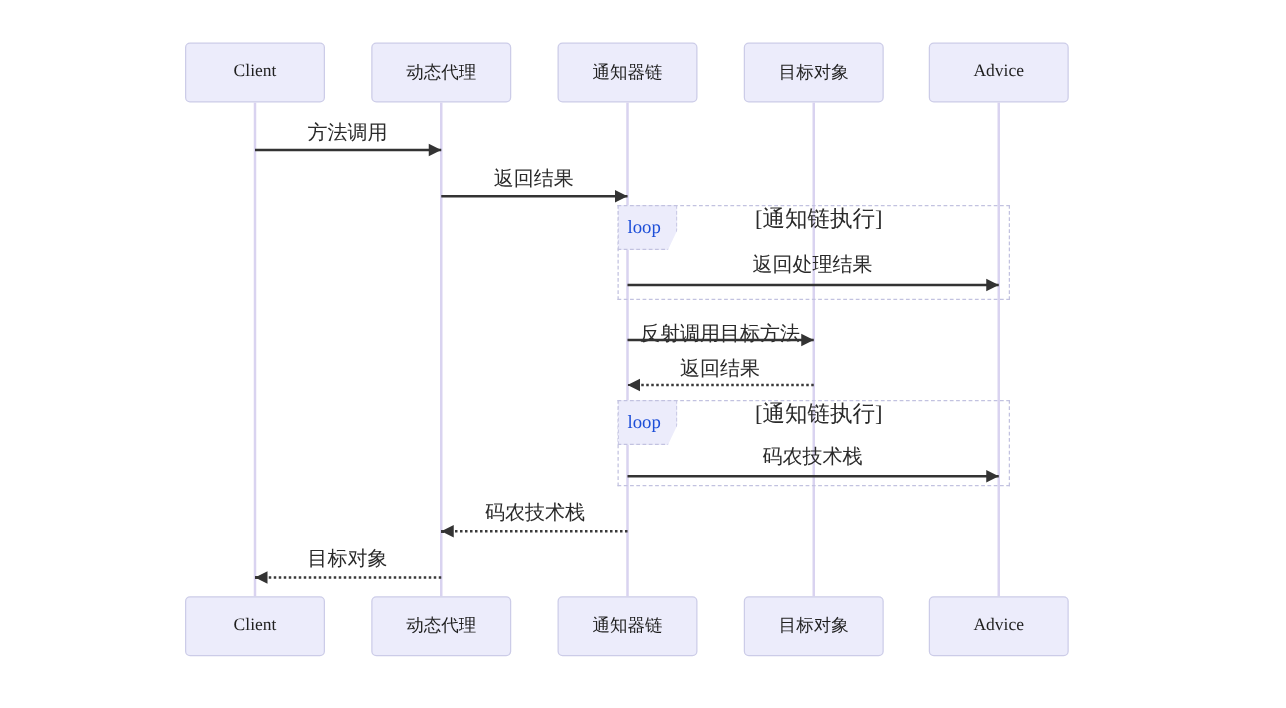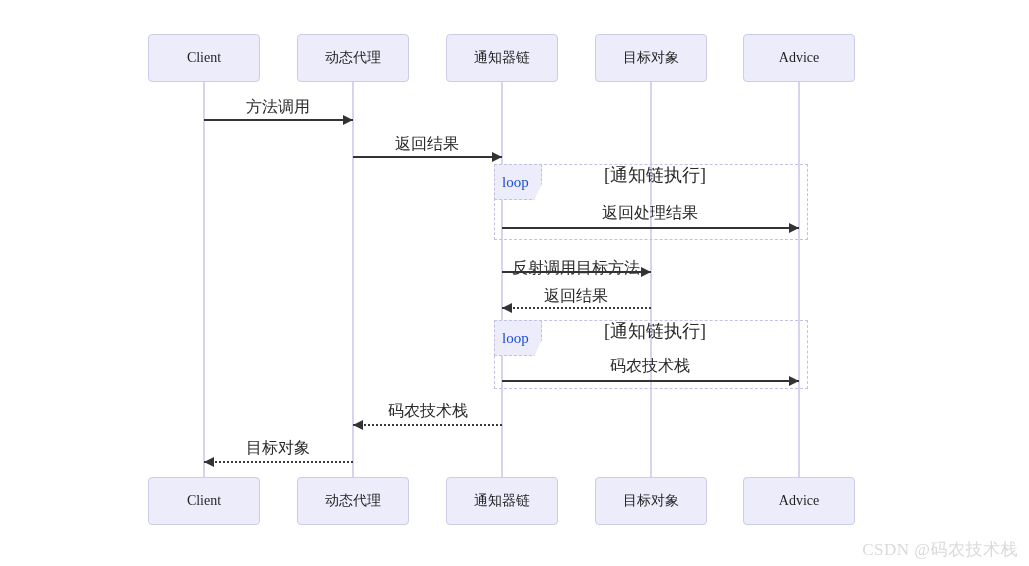--- a/index.html
+++ b/index.html
@@ -99,15 +99,14 @@
   <div class="msg-label" style="left:278px;top:440px;">目标对象</div>
   <div class="line dotted" style="left:204px;top:461px;width:149px;"></div>
   <div class="head left" style="left:204px;top:457px;"></div>
 
   <div class="actor" style="left:148px;top:477px;">Client</div>
   <div class="actor" style="left:297px;top:477px;">动态代理</div>
   <div class="actor" style="left:446px;top:477px;">通知器链</div>
   <div class="actor" style="left:595px;top:477px;">目标对象</div>
   <div class="actor" style="left:743px;top:477px;">Advice</div>
 
-  <div class="watermark">CSDN @码农技术栈</div>
 
 </div>
 
 </body></html>

